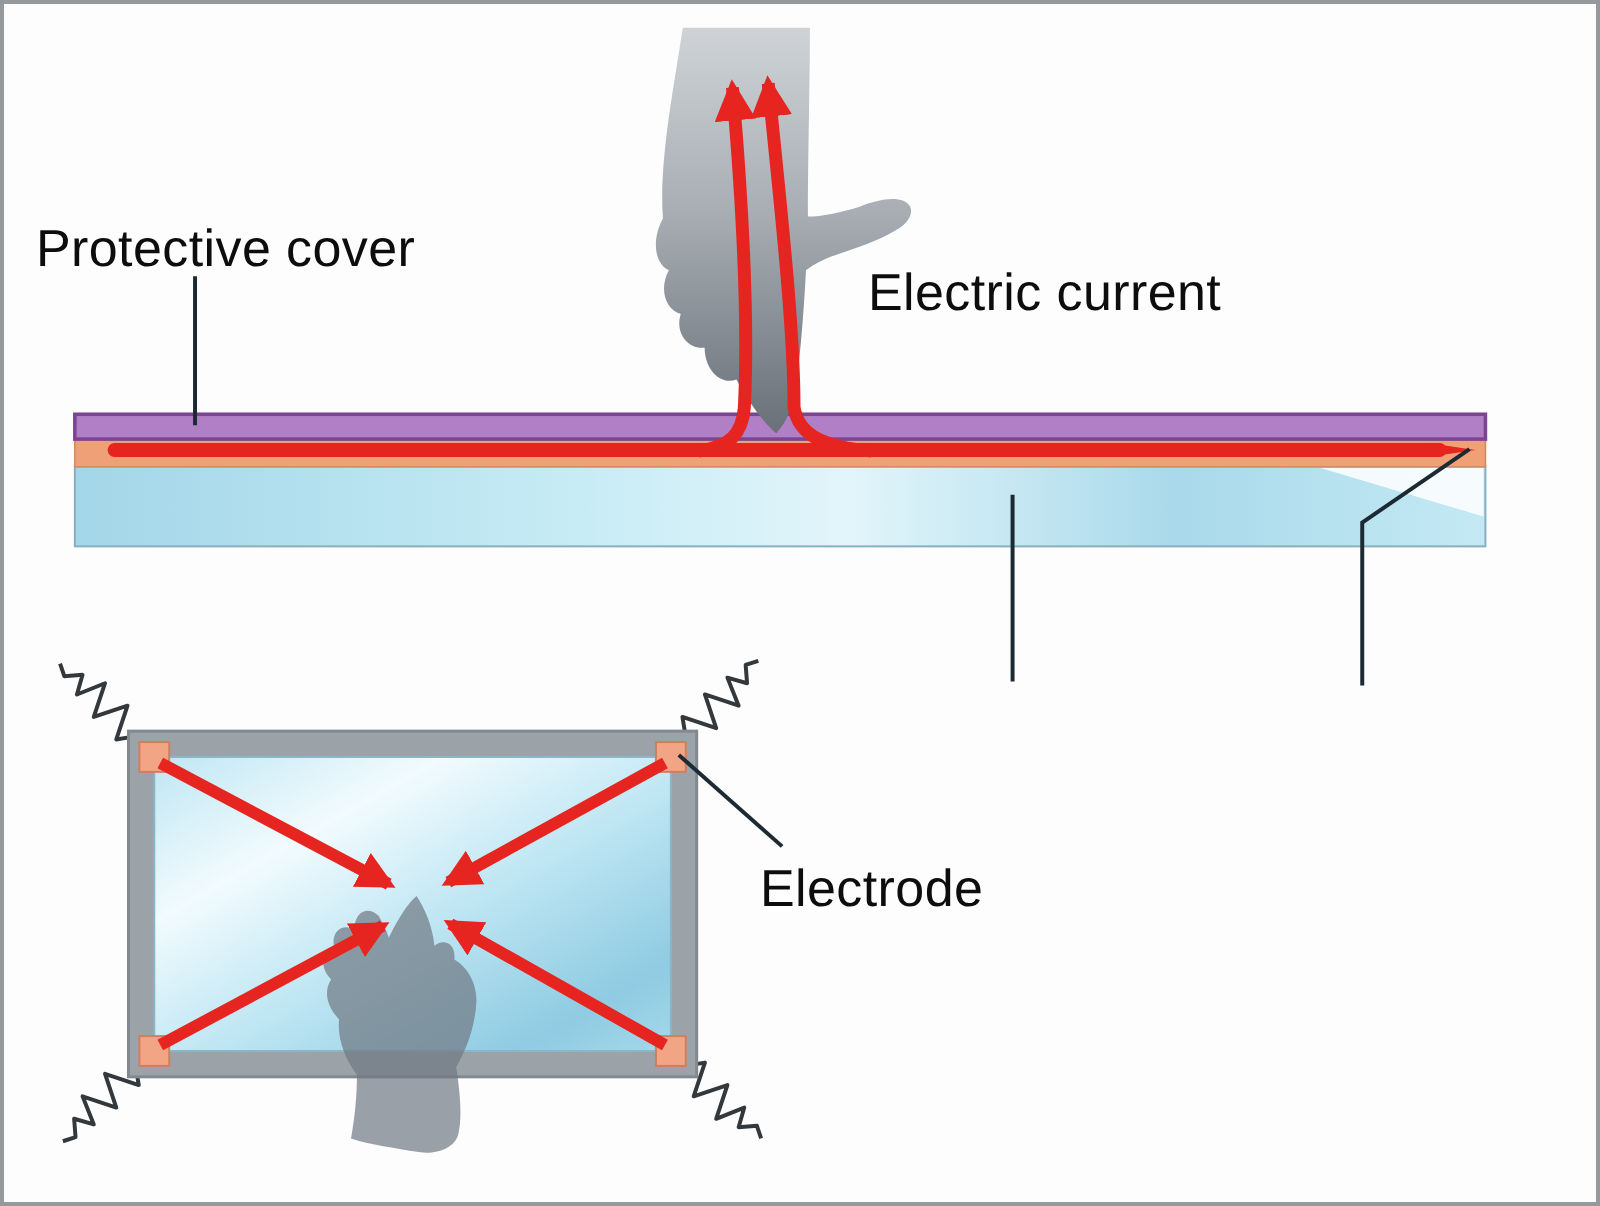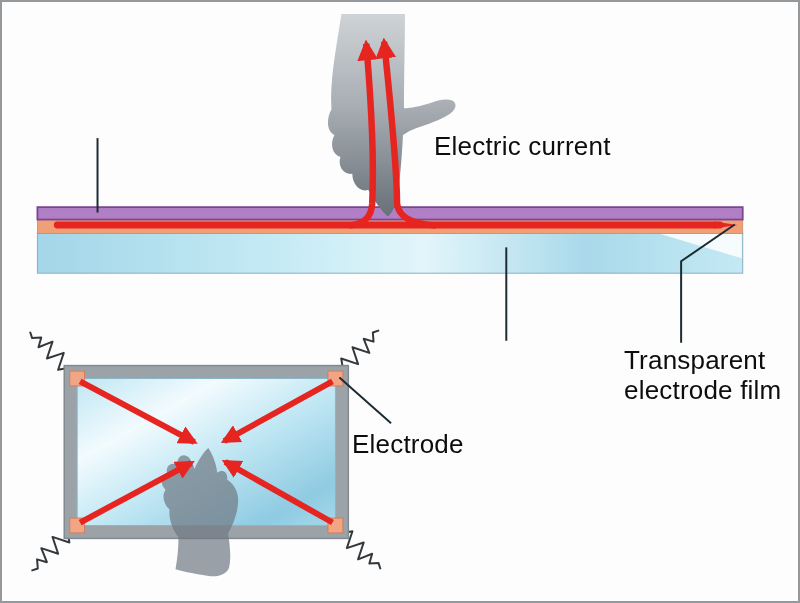--- a/index.html
+++ b/index.html
@@ -131,24 +131,21 @@
         <line x1="78" y1="382" x2="193" y2="443" marker-end="url(#arrowRed)"></line>
         <line x1="332" y1="382" x2="223" y2="442" marker-end="url(#arrowRed)"></line>
         <line x1="78" y1="524" x2="190" y2="464" marker-end="url(#arrowRed)"></line>
         <line x1="332" y1="524" x2="224" y2="463" marker-end="url(#arrowRed)"></line>
       </g>
 
       <path d="M339,378 L391,424" stroke="#1c2b33" stroke-width="2"></path>
     </g>
   </svg>
 
+  <div class="label" style="left:16px;top:107px">Protective cover</div>
 
   <div class="label" style="left:432px;top:129px">Electric current</div>
 
 
-  <div class="label" style="left:622px;top:343px">
-    <span class="line">Transparent</span>
-    <span class="line">electrode film</span>
-  </div>
 
-  <div class="label" style="left:350px;top:427px">Electrode</div>
+  <div class="label" style="left:378px;top:427px">Electrode</div>
 
 </div>
 
 </body></html>

